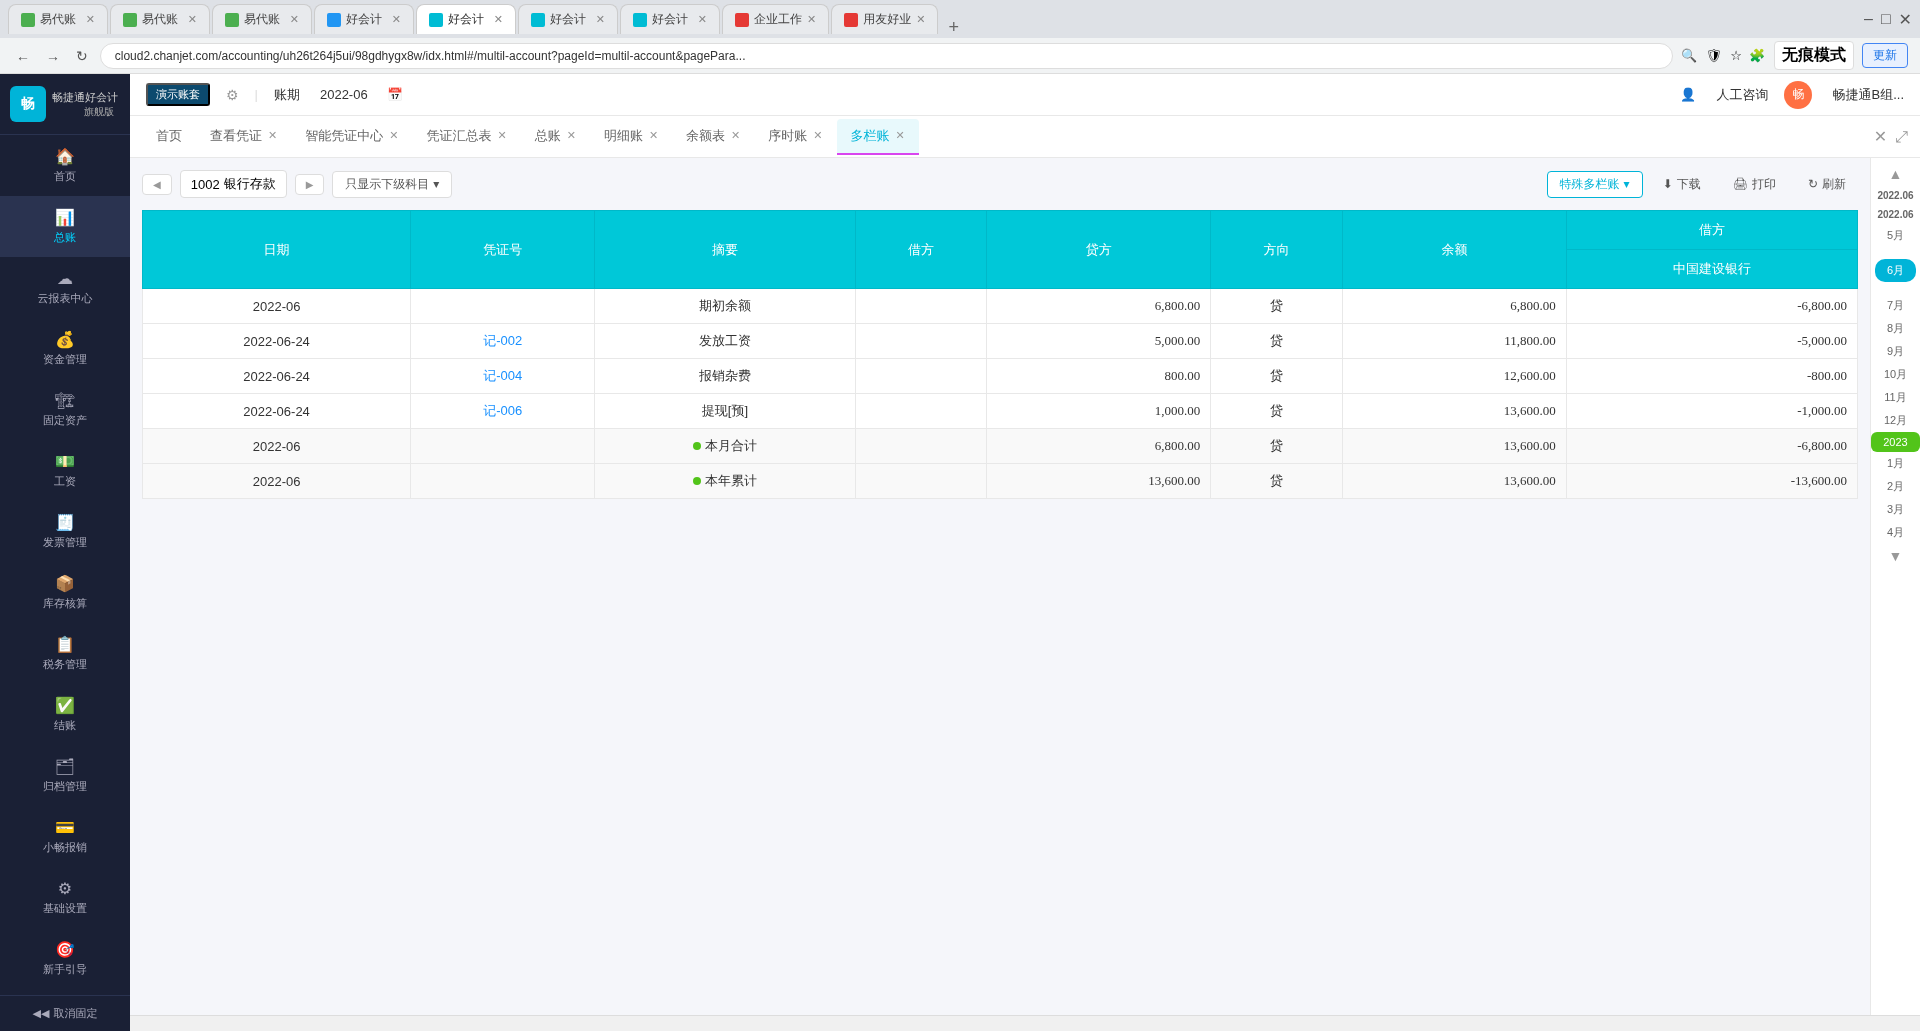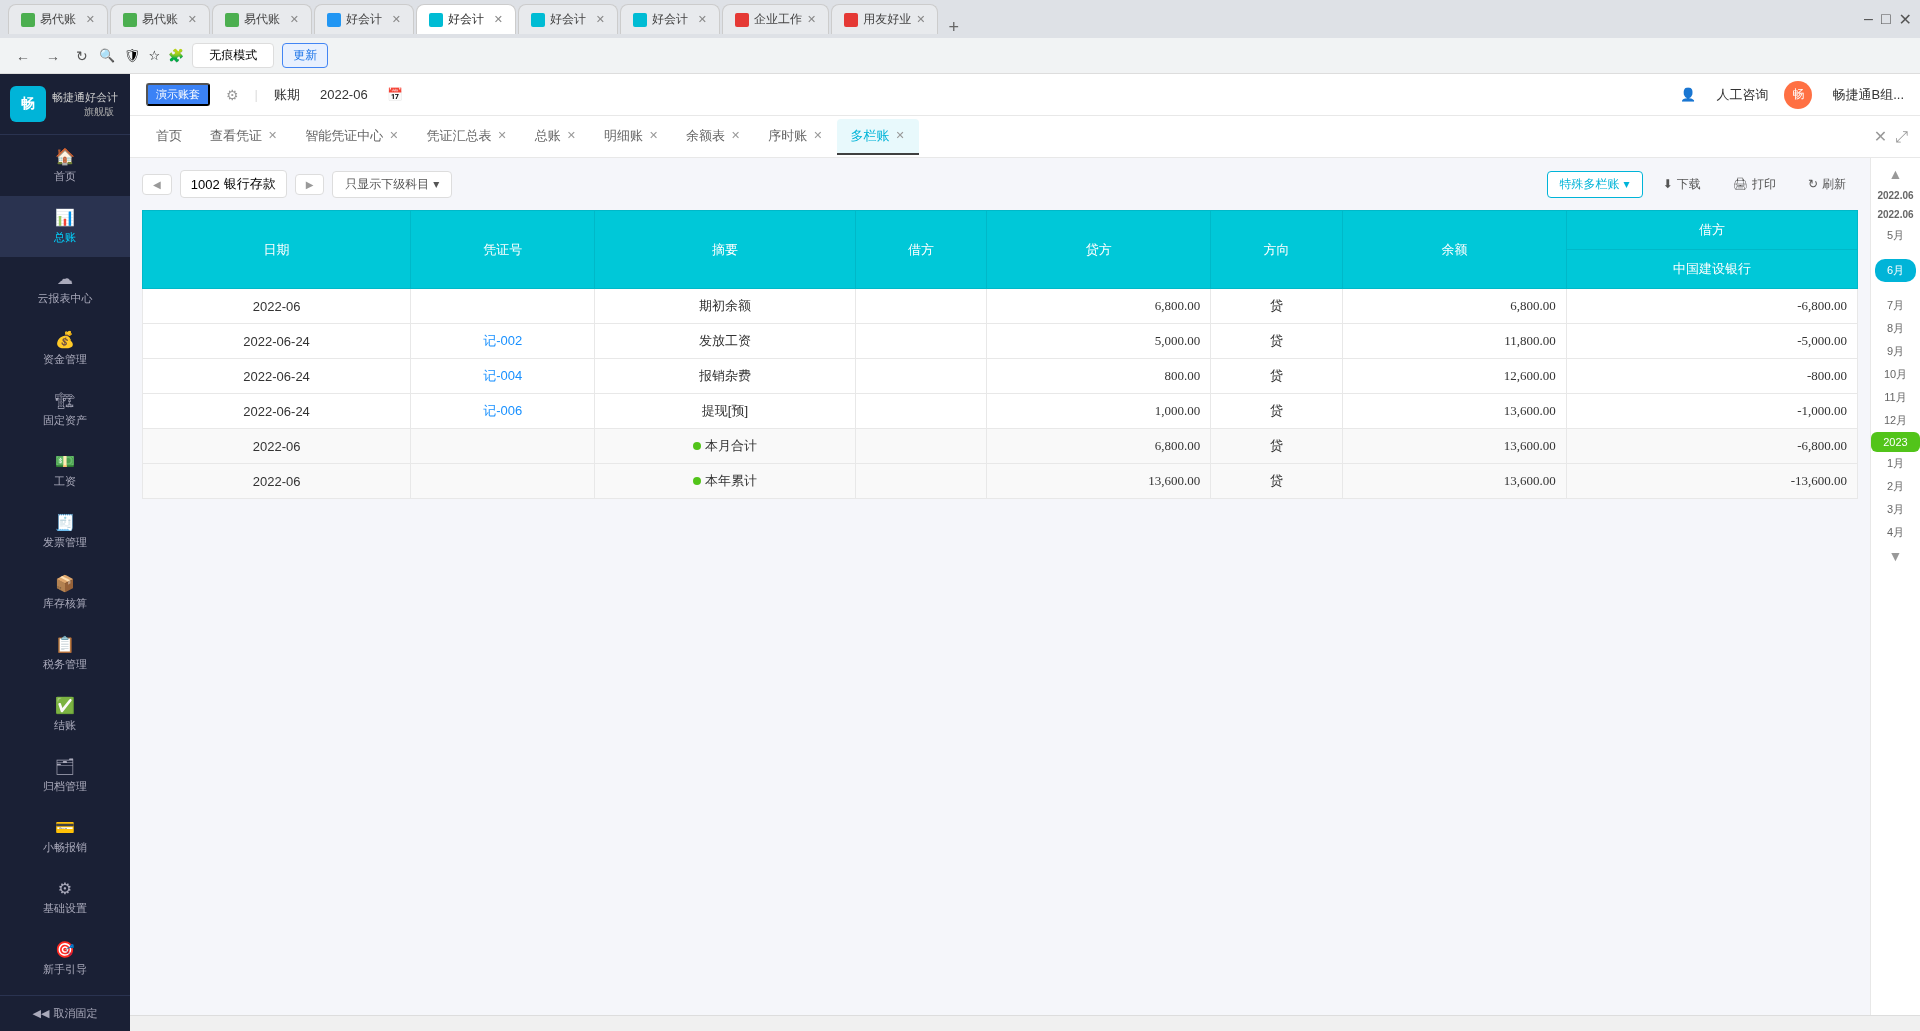--- a/index.html
+++ b/index.html
@@ -14,21 +14,21 @@
     .tab-close { margin-left: auto; padding-left: 5px; color: #888; font-size: 11px; }
     .tab-new { background: none; border: none; font-size: 18px; color: #666; cursor: pointer; padding: 0 8px; }
     .browser-controls { display: flex; gap: 8px; margin-left: auto; align-items: center; }
     .browser-btn { font-size: 16px; color: #555; cursor: pointer; }
 
     
     .address-bar { background: #f1f3f4; height: 36px; display: flex; align-items: center; padding: 0 12px; gap: 8px; border-bottom: 1px solid #ddd; }
     .nav-btn { font-size: 14px; color: #555; cursor: pointer; padding: 4px; }
     .url-box { flex: 1; background: #fff; border: 1px solid #ddd; border-radius: 20px; padding: 4px 14px; font-size: 12px; color: #333; height: 26px; display: flex; align-items: center; overflow: hidden; text-overflow: ellipsis; white-space: nowrap; }
     .addr-actions { display: flex; gap: 8px; align-items: center; }
-    .wuhen-btn { background: #fff; border: 1px solid #ddd; border-radius: 4px; padding: 3px 16px; font-size: 12px; cursor: pointer; }
+    .wuhen-btn { background: #fff; border: 1px solid #ddd; border-radius: 4px; padding: 3px 7px; font-size: 16px; cursor: pointer; font-weight: bold; }
     .update-btn { background: #e8f0fe; border: 1px solid #4285f4; border-radius: 4px; padding: 3px 10px; font-size: 12px; color: #1a73e8; cursor: pointer; }
 
     
     .app-layout { display: flex; height: calc(1031px - 74px); }
 
     
     .sidebar { width: 130px; background: #1a2035; display: flex; flex-direction: column; color: #fff; flex-shrink: 0; }
     .sidebar-logo { padding: 12px 10px; border-bottom: 1px solid #2a3350; display: flex; align-items: center; gap: 6px; }
     .logo-icon { width: 36px; height: 36px; background: #00b4d8; border-radius: 6px; display: flex; align-items: center; justify-content: center; font-size: 14px; font-weight: bold; color: #fff; flex-shrink: 0; }
     .logo-text { font-size: 11px; color: #ccc; line-height: 1.3; }
@@ -37,30 +37,30 @@
     .nav-item.active { background: #2a3350; color: #00d4ff; }
     .nav-icon { font-size: 16px; }
     .sidebar-bottom { padding: 10px; border-top: 1px solid #2a3350; }
     .pin-btn { display: flex; align-items: center; gap: 4px; color: #aab; font-size: 11px; cursor: pointer; justify-content: center; }
 
     
     .main-content { flex: 1; display: flex; flex-direction: column; background: #f5f6fa; overflow: hidden; }
 
     
     .app-header { background: #fff; border-bottom: 1px solid #e8e8e8; padding: 6px 16px; display: flex; align-items: center; gap: 16px; height: 42px; flex-shrink: 0; }
-    .demo-badge { background: #3b82f6; color: #fff; font-size: 11px; padding: 2px 8px; border-radius: 3px; cursor: pointer; }
+    .demo-badge { background: #0c4a6e; color: #fff; font-size: 11px; padding: 2px 8px; border-radius: 3px; cursor: pointer; }
     .header-sep { color: #ddd; }
     .header-item { display: flex; align-items: center; gap: 20px; font-size: 13px; color: #333; cursor: pointer; }
     .header-right { margin-left: auto; display: flex; align-items: center; gap: 16px; }
     .user-avatar { width: 28px; height: 28px; border-radius: 50%; background: #ff7043; display: flex; align-items: center; justify-content: center; color: #fff; font-size: 12px; }
 
     
     .page-tabs { background: #fff; border-bottom: 1px solid #e8e8e8; display: flex; align-items: center; padding: 0 12px; height: 42px; flex-shrink: 0; }
     .page-tab { padding: 8px 14px; font-size: 13px; color: #666; cursor: pointer; display: flex; align-items: center; gap: 4px; border-bottom: 2px solid transparent; white-space: nowrap; }
-    .page-tab.active { color: #00b4d8; border-bottom: 2px solid #404040; background: #e8f9fc; border-radius: 4px 4px 0 0; }
+    .page-tab.active { color: #00b4d8; border-bottom: 2px solid #d946ef; background: #e8f9fc; border-radius: 4px 4px 0 0; }
     .page-tab-close { font-size: 11px; color: #999; margin-left: 2px; }
     .tab-corner { margin-left: auto; display: flex; align-items: center; gap: 8px; }
     .corner-btn { font-size: 16px; color: #999; cursor: pointer; }
 
     
     .content-area { flex: 1; display: flex; overflow: hidden; }
 
     
     .ledger-main { flex: 1; padding: 12px; overflow: auto; }
 
@@ -156,20 +156,21 @@
     <span class="browser-btn">–</span>
     <span class="browser-btn">□</span>
     <span class="browser-btn">✕</span>
   </div>
 </div>
 
 <div class="address-bar">
   <span class="nav-btn">←</span>
   <span class="nav-btn">→</span>
   <span class="nav-btn">↻</span>
+  <div class="url-box">cloud2.chanjet.com/accounting/uh26t264j5ui/98gdhygx8w/idx.html#/multil-account?pageId=multil-account&amp;pagePara...</div>
   <div class="addr-actions">
     <span>🔍</span>
     <span>🛡</span>
     <span>☆</span>
     <span>🧩</span>
     <button class="wuhen-btn">无痕模式</button>
     <button class="update-btn">更新</button>
   </div>
 </div>
 

